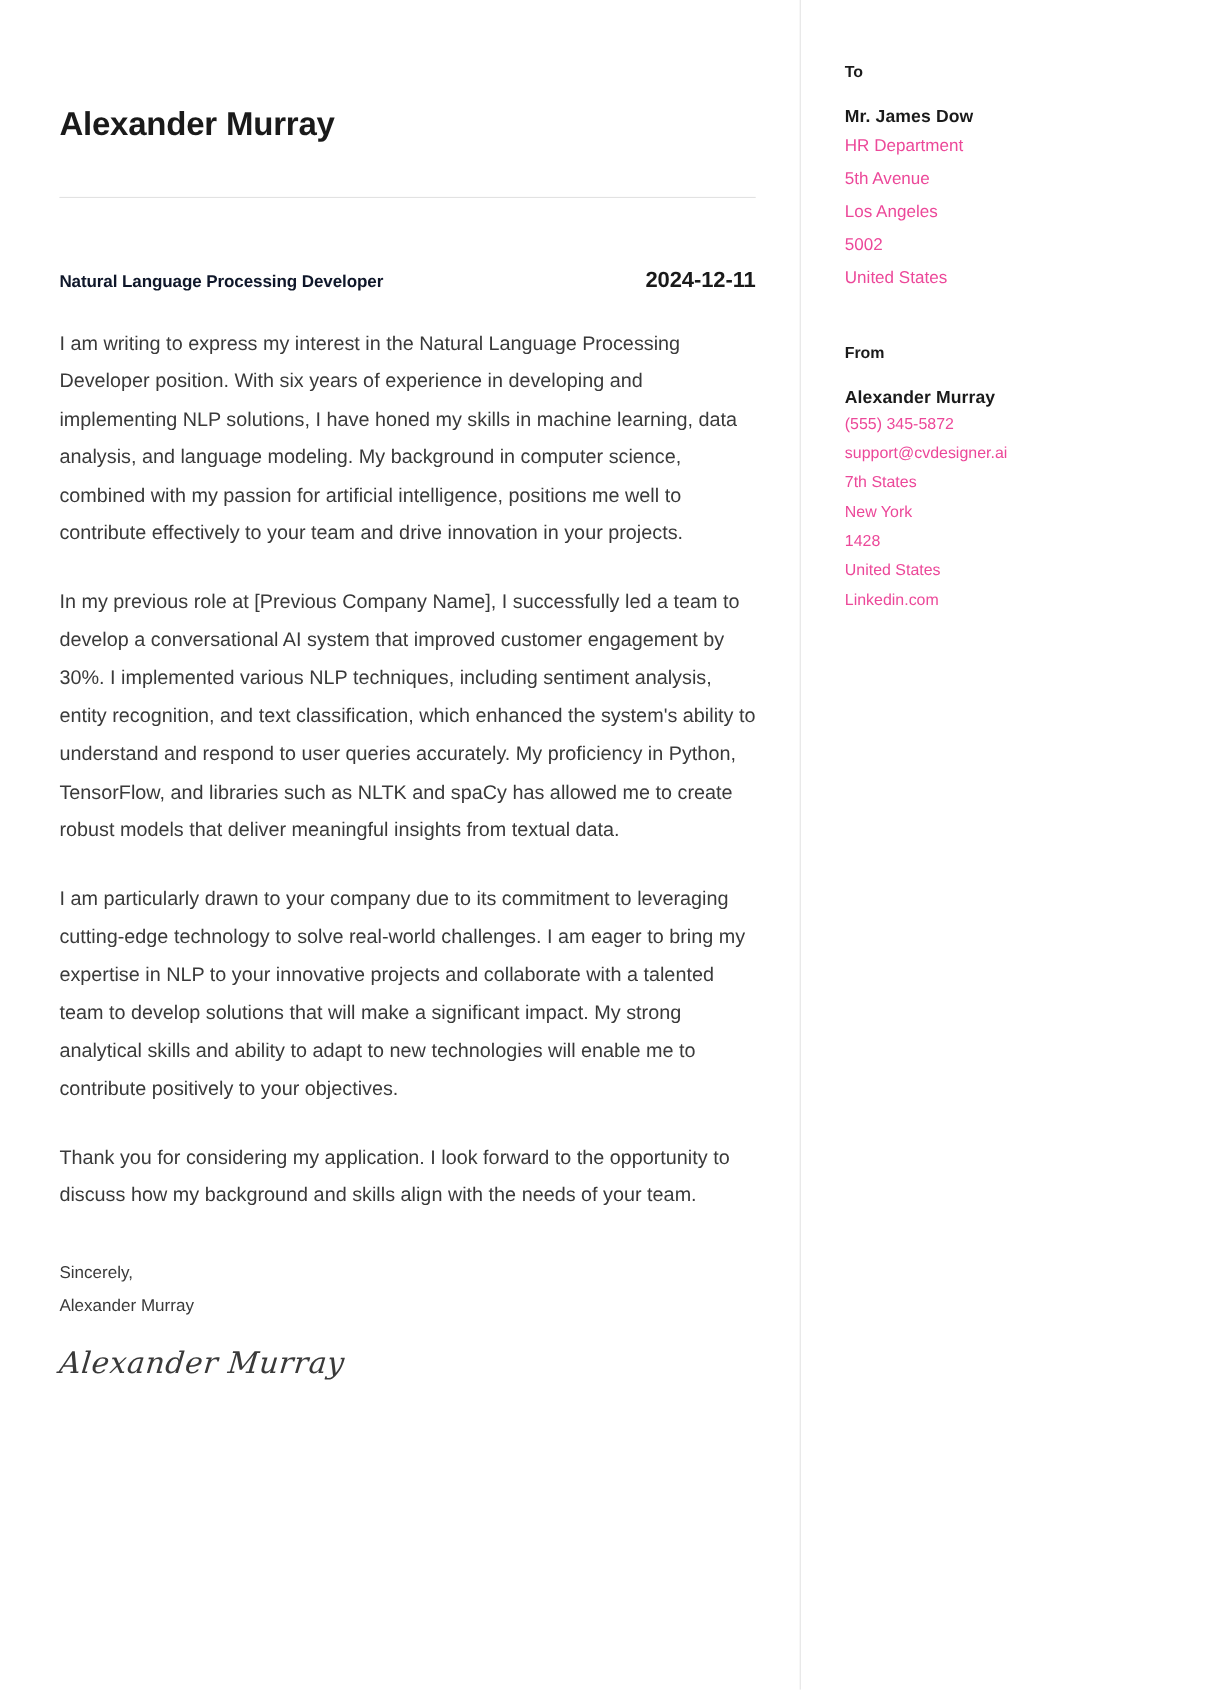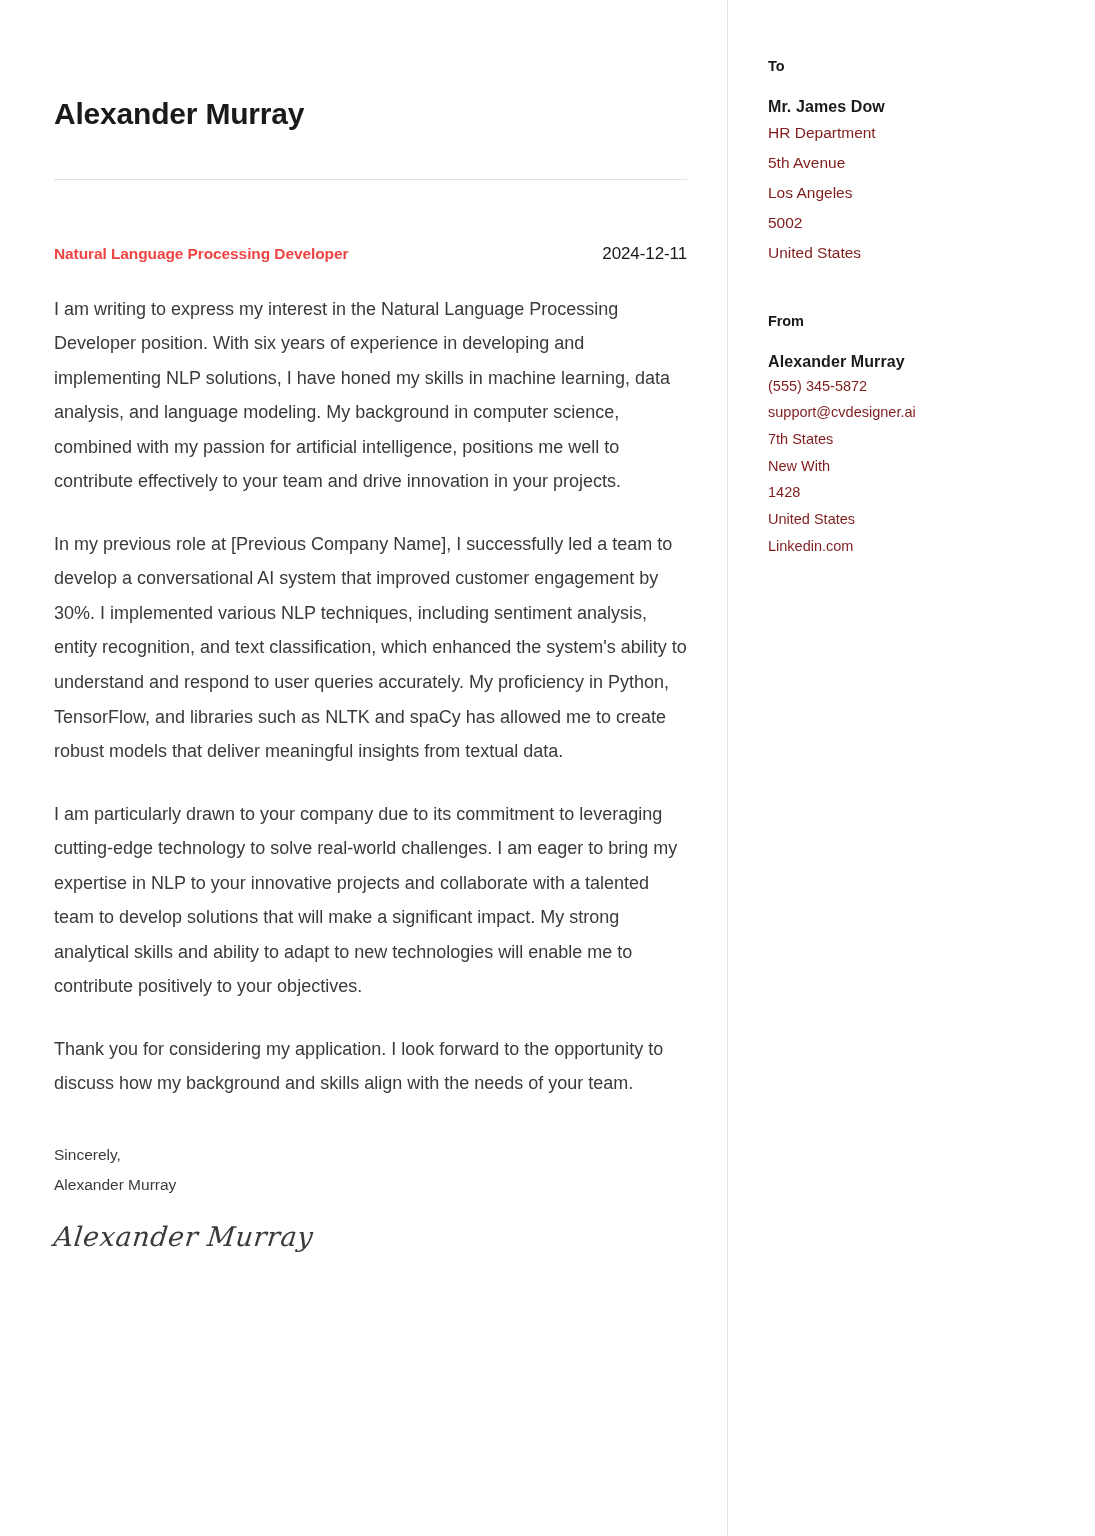--- a/index.html
+++ b/index.html
@@ -52,27 +52,27 @@
     display: flex;
     align-items: baseline;
     justify-content: space-between;
     width: 633px;
     margin-top: 64px;
   }
 
   .job-title {
     font-size: 15.5px;
     font-weight: bold;
-    color: #ef4444;
+    color: #0f172a;
     letter-spacing: -0.1px;
   }
 
   .letter-date {
-    font-size: 17px;
-    font-weight: normal;
+    font-size: 20px;
+    font-weight: bold;
     color: #1a1a1a;
     letter-spacing: -0.1px;
   }
 
   .salutation {
     font-size: 15.5px;
     color: #3a3a3a;
     margin-top: 56px;
     line-height: 1.42;
   }
@@ -136,21 +136,21 @@
   .meta-name {
     font-size: 16px;
     font-weight: bold;
     color: #1a1a1a;
     margin-top: 24px;
     letter-spacing: 0.1px;
   }
 
   .meta-line {
     font-size: 15.5px;
-    color: #7f1d1d;
+    color: #ec4899;
     line-height: 1.93;
   }
 
   .meta-lines-to   { margin-top: 2px; }
   .meta-lines-from { margin-top: 2px; }
   .meta-lines-from .meta-line { font-size: 14.5px; line-height: 1.84; }
 </style>
 </head>
 <body>
 
@@ -201,21 +201,21 @@
 
     <div class="meta-block-from">
       <div class="meta-label">From</div>
 
       <div class="meta-name">Alexander Murray</div>
 
       <div class="meta-lines-from">
         <div class="meta-line">(555) 345-5872</div>
         <div class="meta-line">support@cvdesigner.ai</div>
         <div class="meta-line">7th States</div>
-        <div class="meta-line">New With</div>
+        <div class="meta-line">New York</div>
         <div class="meta-line">1428</div>
         <div class="meta-line">United States</div>
         <div class="meta-line">Linkedin.com</div>
       </div>
     </div>
 
   </div>
 </div>
 
 </body></html>

